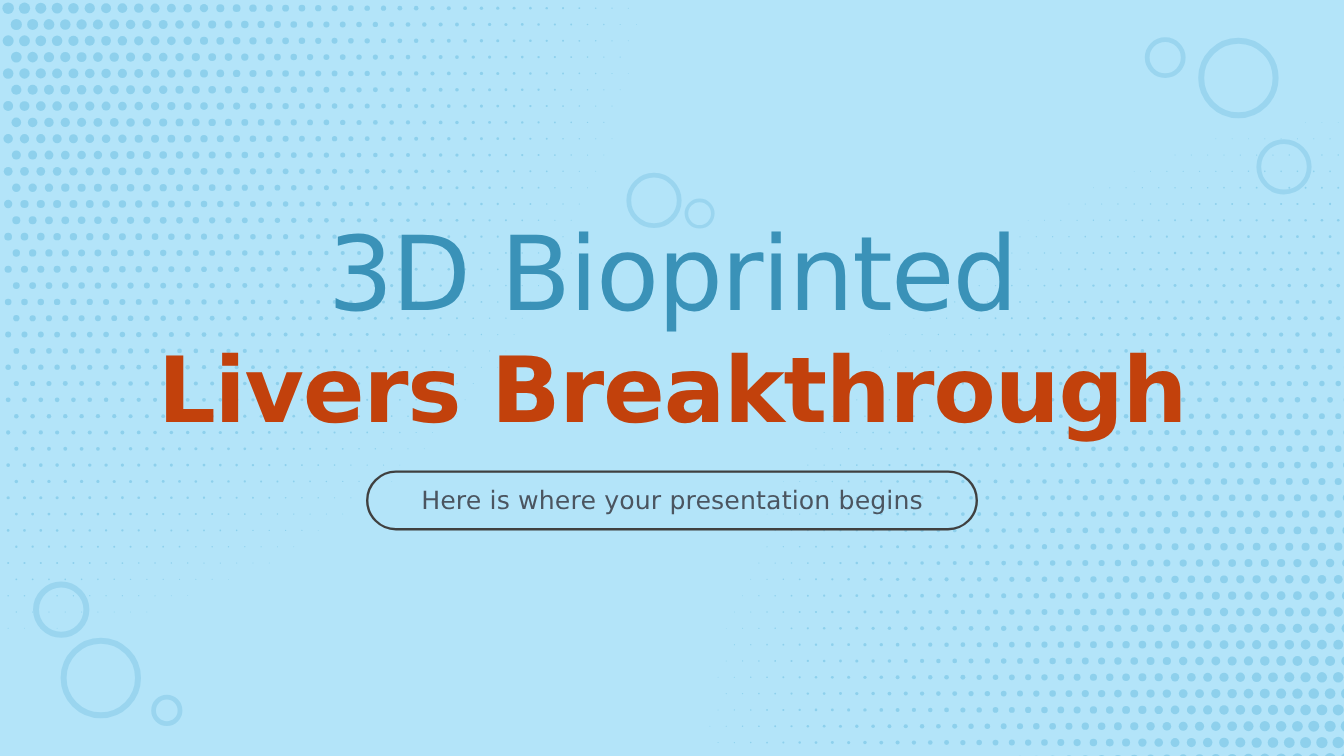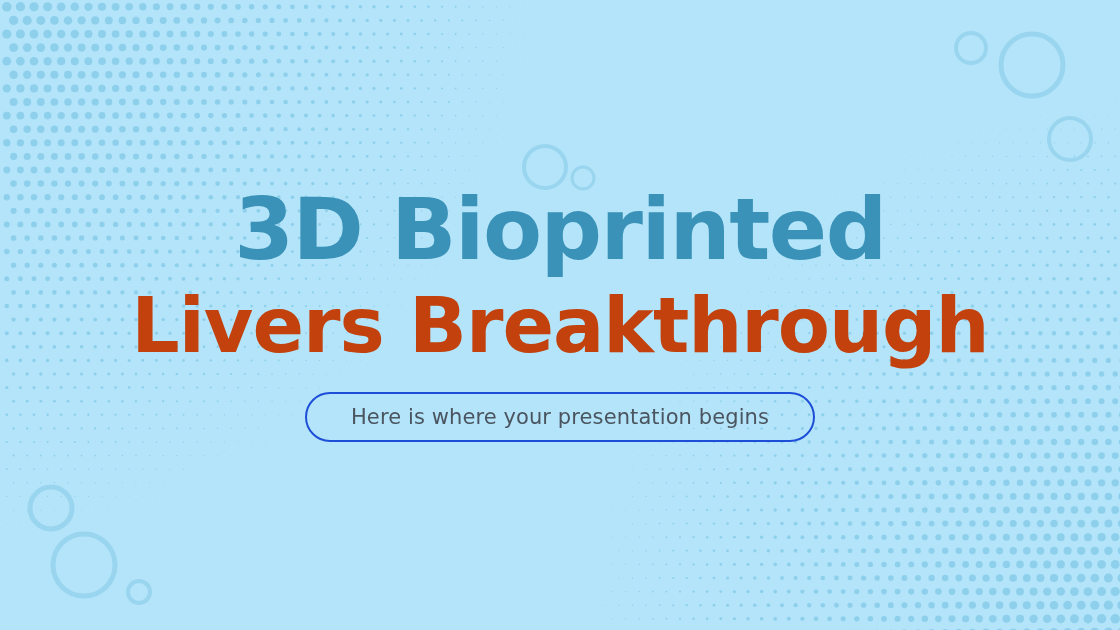--- a/index.html
+++ b/index.html
@@ -44,21 +44,21 @@
   }
 
   .title-group {
     margin-top: -18px;
     line-height: 1.0;
   }
 
   .title-line-1 {
     display: block;
     font-size: 86px;
-    font-weight: 700;
+    font-weight: 400;
     letter-spacing: -1.5px;
     color: #3a92b8;
     margin: 16px;
     padding: 0;
     white-space: nowrap;
   }
 
   .title-line-2 {
     display: block;
     font-size: 76px;
@@ -70,21 +70,21 @@
     white-space: nowrap;
   }
 
   .subtitle-pill {
     margin-top: 28px;
     display: inline-flex;
     align-items: center;
     justify-content: center;
     height: 50px;
     padding: 0 44px;
-    border: 2px solid #1d4ed8;
+    border: 2px solid #404040;
     border-radius: 999px;
     background: transparent;
     box-sizing: border-box;
   }
 
   .subtitle-text {
     font-family: "DejaVu Sans", "Liberation Sans", sans-serif;
     font-size: 21px;
     font-weight: 400;
     color: #4b5560;

